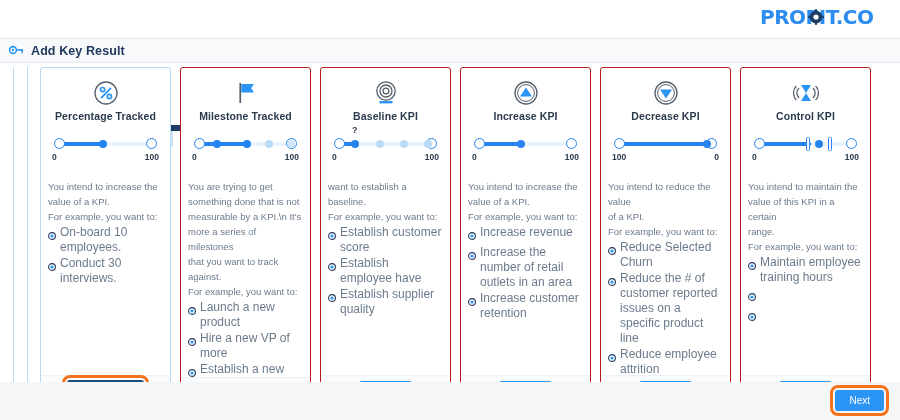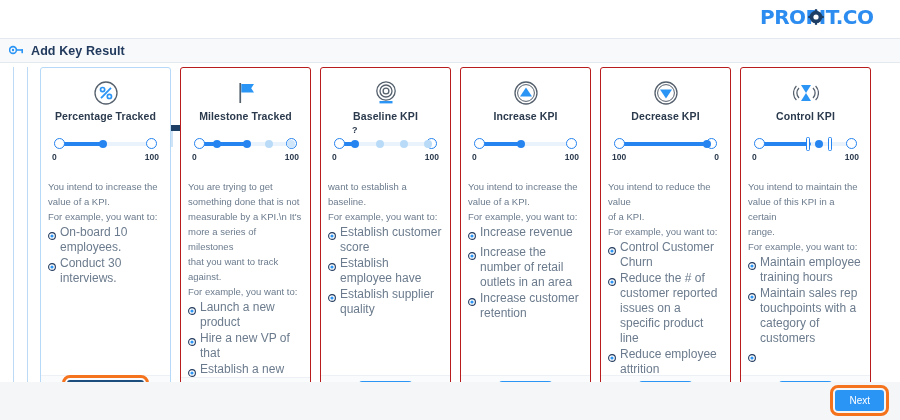--- a/index.html
+++ b/index.html
@@ -298,21 +298,21 @@
             </span>
             <span class="b-txt">Launch a new product</span>
           </div>
           <div class="bul">
             <span class="b-ico">
               <svg width="8" height="8" viewBox="0 0 8 8">
                   <circle cx="4" cy="4" r="3.4" fill="none" stroke="#223a5e" stroke-width="1.1"></circle>
                   <circle cx="4" cy="4" r="1.6" fill="#2b95f5"></circle>
                 </svg>
             </span>
-            <span class="b-txt">Hire a new VP of that</span>
+            <span class="b-txt">Hire a new VP of more</span>
           </div>
           <div class="bul">
             <span class="b-ico">
               <svg width="8" height="8" viewBox="0 0 8 8">
                   <circle cx="4" cy="4" r="3.4" fill="none" stroke="#223a5e" stroke-width="1.1"></circle>
                   <circle cx="4" cy="4" r="1.6" fill="#2b95f5"></circle>
                 </svg>
             </span>
             <span class="b-txt">Establish a new retail outlet</span>
           </div>
@@ -476,21 +476,21 @@
           <p>For example, you want to:</p>
         </div>
         <div class="bullets">
           <div class="bul">
             <span class="b-ico">
               <svg width="8" height="8" viewBox="0 0 8 8">
                   <circle cx="4" cy="4" r="3.4" fill="none" stroke="#223a5e" stroke-width="1.1"></circle>
                   <circle cx="4" cy="4" r="1.6" fill="#2b95f5"></circle>
                 </svg>
             </span>
-            <span class="b-txt">Control Customer Churn</span>
+            <span class="b-txt">Reduce Selected Churn</span>
           </div>
           <div class="bul">
             <span class="b-ico">
               <svg width="8" height="8" viewBox="0 0 8 8">
                   <circle cx="4" cy="4" r="3.4" fill="none" stroke="#223a5e" stroke-width="1.1"></circle>
                   <circle cx="4" cy="4" r="1.6" fill="#2b95f5"></circle>
                 </svg>
             </span>
             <span class="b-txt">Reduce the # of customer reported issues on a specific product line</span>
           </div>
@@ -551,21 +551,20 @@
             </span>
             <span class="b-txt">Maintain employee training hours</span>
           </div>
           <div class="bul">
             <span class="b-ico">
               <svg width="8" height="8" viewBox="0 0 8 8">
                   <circle cx="4" cy="4" r="3.4" fill="none" stroke="#223a5e" stroke-width="1.1"></circle>
                   <circle cx="4" cy="4" r="1.6" fill="#2b95f5"></circle>
                 </svg>
             </span>
-            <span class="b-txt">Maintain sales rep touchpoints with a category of customers</span>
           </div>
           <div class="bul">
             <span class="b-ico">
               <svg width="8" height="8" viewBox="0 0 8 8">
                   <circle cx="4" cy="4" r="3.4" fill="none" stroke="#223a5e" stroke-width="1.1"></circle>
                   <circle cx="4" cy="4" r="1.6" fill="#2b95f5"></circle>
                 </svg>
             </span>
           </div>
         </div>

